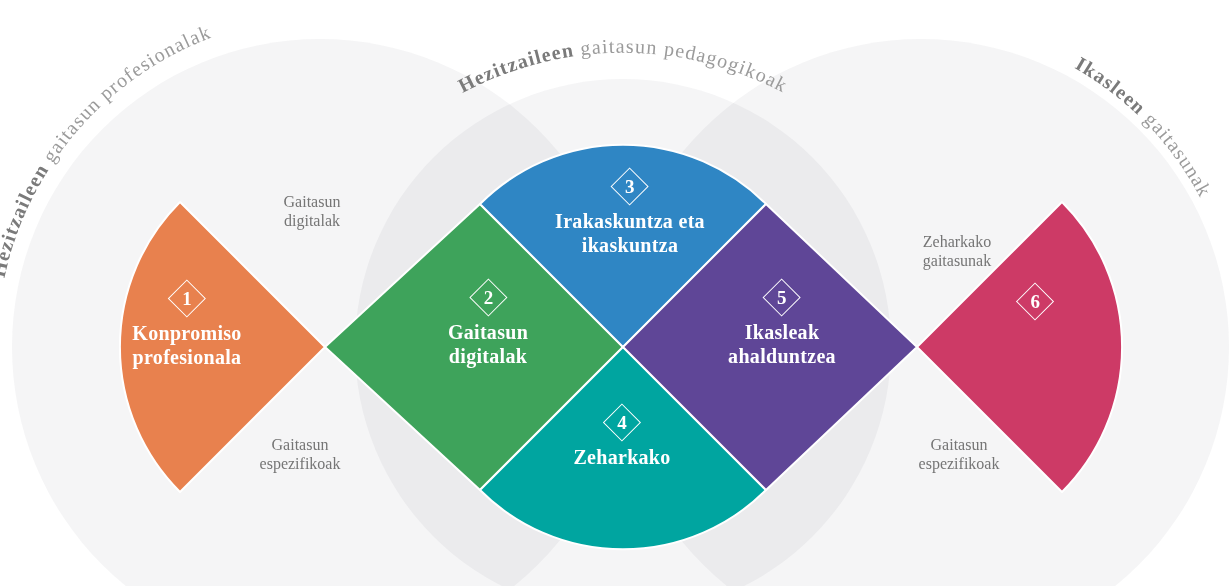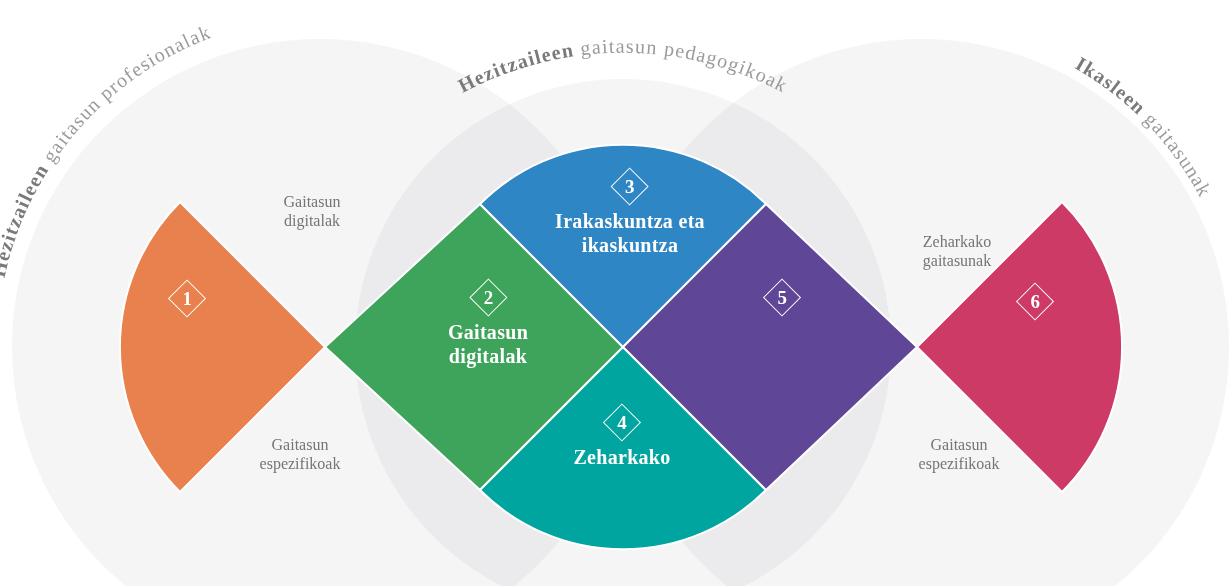--- a/index.html
+++ b/index.html
@@ -65,20 +65,22 @@
     </text>
     <text class="curved">
       <textPath href="#tpR" startOffset="8"><tspan class="title-bold">Ikasleen</tspan><tspan class="title-rest">&nbsp;gaitasunak</tspan></textPath>
     </text>
   </svg>
 
   <div class="area" style="left:187px;top:285px;">
     <div class="diamond">
         <span>1</span>
       </div>
+    <div class="area-title">Konpromiso
+profesionala</div>
   </div>
   <div class="area" style="left:488px;top:284px;">
     <div class="diamond">
         <span>2</span>
       </div>
     <div class="area-title">Gaitasun
 digitalak</div>
   </div>
   <div class="area" style="left:630px;top:173px;">
     <div class="diamond">
@@ -90,20 +92,22 @@
   <div class="area" style="left:622px;top:409px;">
     <div class="diamond">
         <span>4</span>
       </div>
     <div class="area-title">Zeharkako</div>
   </div>
   <div class="area" style="left:782px;top:284px;">
     <div class="diamond">
         <span>5</span>
       </div>
+    <div class="area-title">Ikasleak
+ahalduntzea</div>
   </div>
   <div class="area" style="left:1035px;top:288px;">
     <div class="diamond">
         <span>6</span>
       </div>
   </div>
 
   <div class="ann" style="left:312px;top:193px;">Gaitasun
 digitalak</div>
   <div class="ann" style="left:300px;top:436px;">Gaitasun

